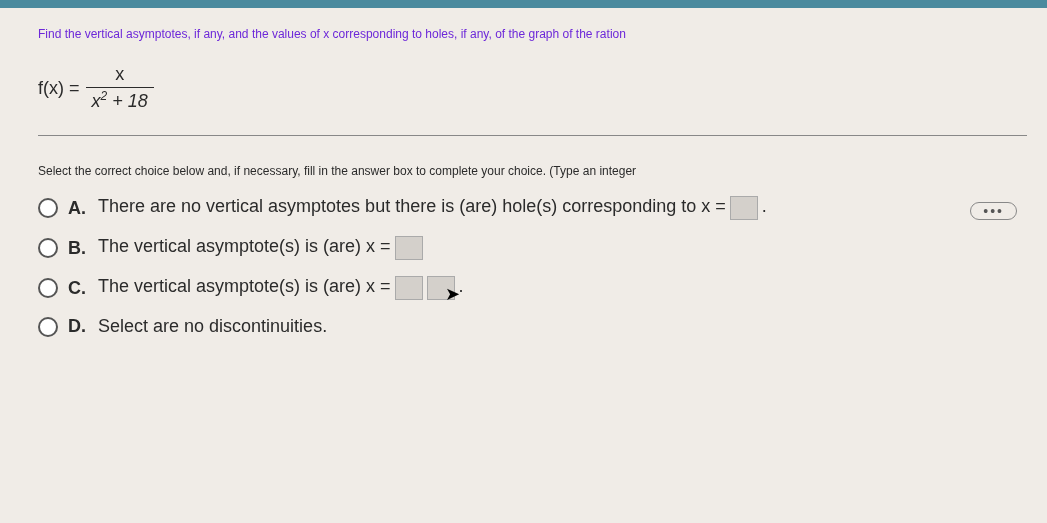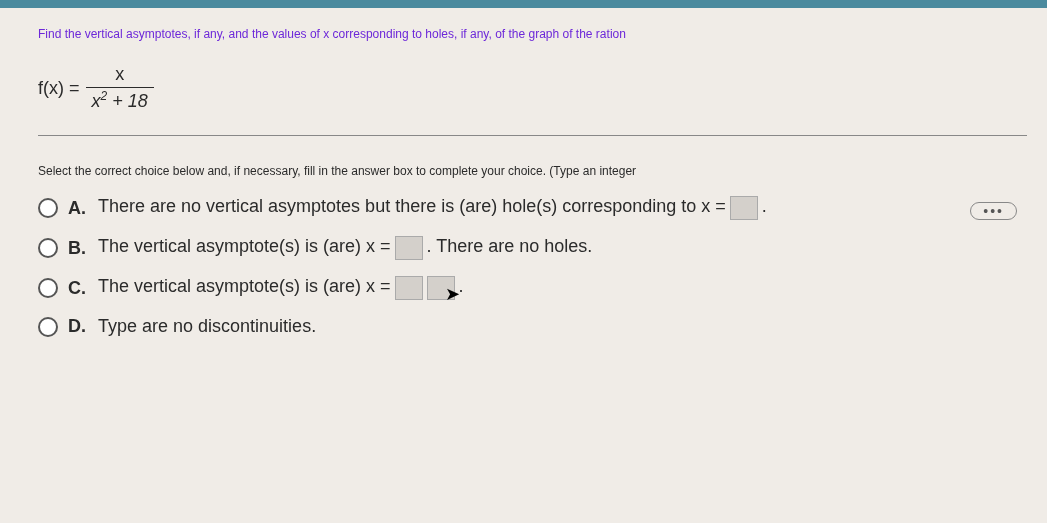--- a/index.html
+++ b/index.html
@@ -161,36 +161,35 @@
         <span>.</span>
       </span>
     </div>
 
     <div class="option-row">
       <span class="radio"></span>
       <span class="opt-letter">B.</span>
       <span class="opt-text">
         <span>The vertical asymptote(s) is (are) x =</span>
         <span class="answer-box"></span>
-        <span>. There are no holes.</span>
       </span>
     </div>
 
     <div class="option-row">
       <span class="radio"></span>
       <span class="opt-letter">C.</span>
       <span class="opt-text">
         <span>The vertical asymptote(s) is (are) x =</span>
         <span class="answer-box"></span>
         <span class="answer-box"></span>
         <span>.</span>
       </span>
     </div>
 
     <div class="option-row">
       <span class="radio"></span>
       <span class="opt-letter">D.</span>
-      <span class="opt-text">Type are no discontinuities.</span>
+      <span class="opt-text">Select are no discontinuities.</span>
     </div>
 
   </div>
 
 </div>
 
 </body></html>

